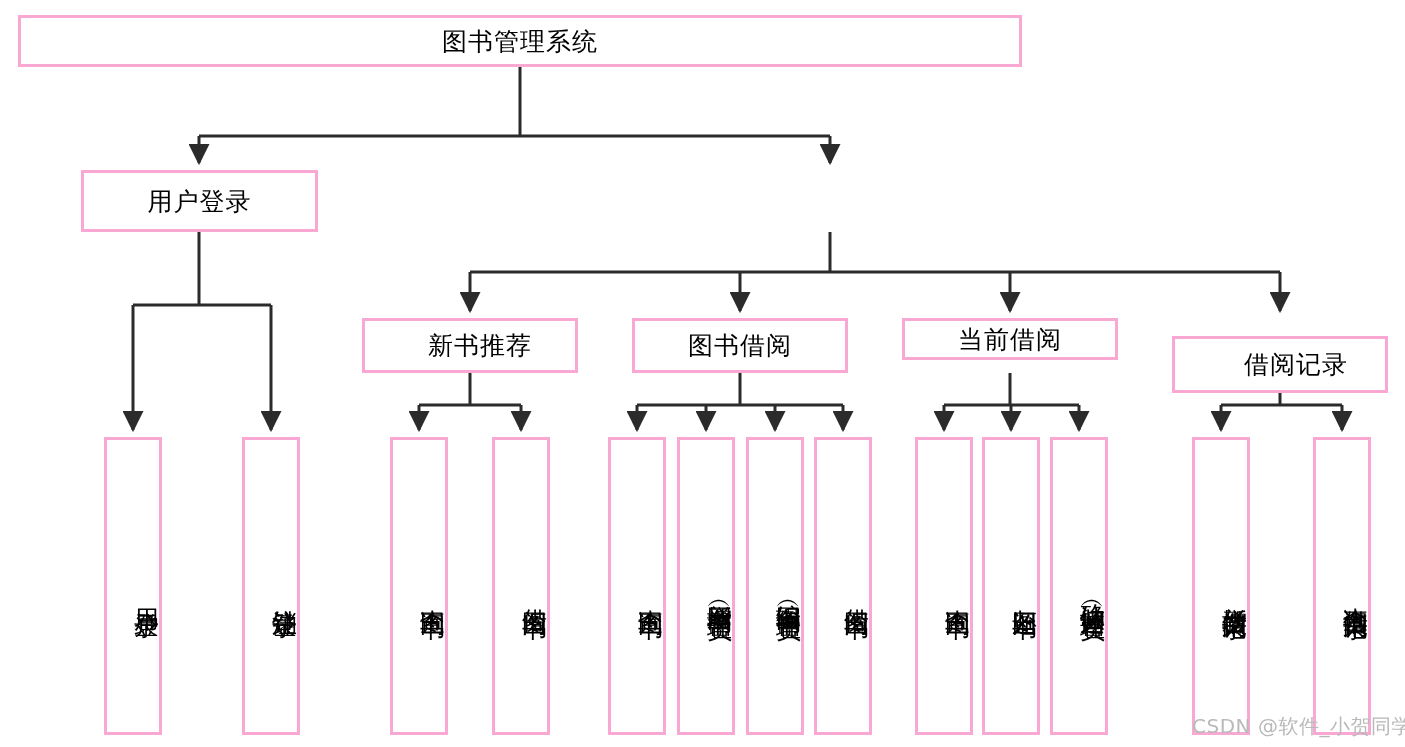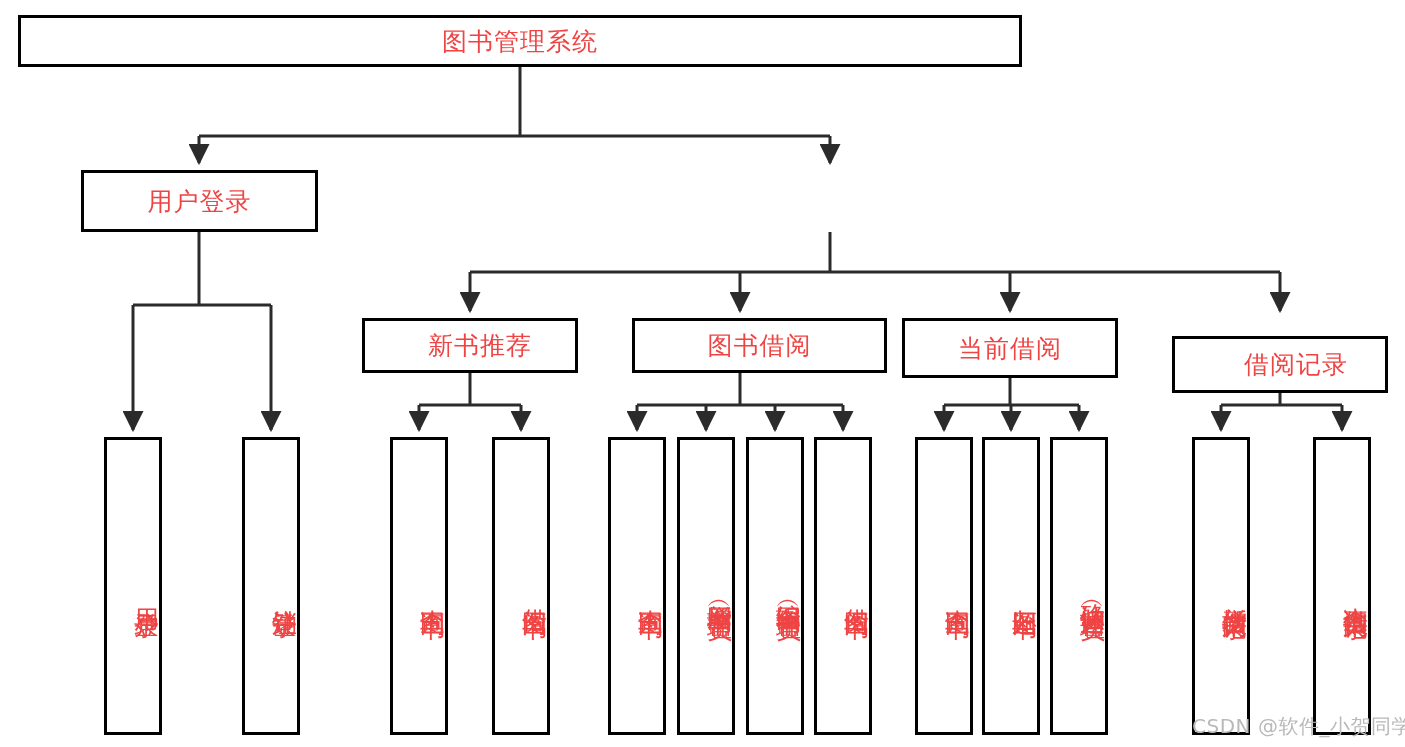--- a/index.html
+++ b/index.html
@@ -21,26 +21,26 @@
     position: absolute;
     left: 0;
     top: 0;
     width: 1405px;
     height: 747px;
     pointer-events: none;
   }
   .node {
     position: absolute;
     box-sizing: border-box;
-    border: 3px solid #000000;
+    border: 3px solid #f9a8d4;
     background: #ffffff;
     display: flex;
     align-items: center;
     justify-content: center;
-    color: #ef4444;
+    color: #000000;
   }
   .node.horiz {
     font-size: 25px;
     letter-spacing: 1px;
   }
   .node.vert {
     writing-mode: vertical-rl;
     text-orientation: upright;
     font-size: 25px;
     letter-spacing: 2px;
@@ -121,24 +121,24 @@
     <span>图书管理系统</span>
   </div>
 
   <div class="node horiz" style="left:81px; top:170px; width:237px; height:62px;">
     <span>用户登录</span>
   </div>
 
   <div class="node horiz" style="left:362px; top:318px; width:216px; height:55px;padding-left:20px;">
     <span>新书推荐</span>
   </div>
-  <div class="node horiz" style="left:632px; top:318px; width:255px; height:55px;">
+  <div class="node horiz" style="left:632px; top:318px; width:216px; height:55px;">
     <span>图书借阅</span>
   </div>
-  <div class="node horiz" style="left:902px; top:318px; width:216px; height:60px;">
+  <div class="node horiz" style="left:902px; top:318px; width:216px; height:42px;">
     <span>当前借阅</span>
   </div>
   <div class="node horiz" style="left:1172px; top:336px; width:216px; height:57px;padding-left:32px;">
     <span>借阅记录</span>
   </div>
 
   <div class="node vert" style="left:104px; top:437px; width:58px; height:298px;">
     <span class="vtext">用户登录</span>
   </div>
   <div class="node vert" style="left:242px; top:437px; width:58px; height:298px;">

